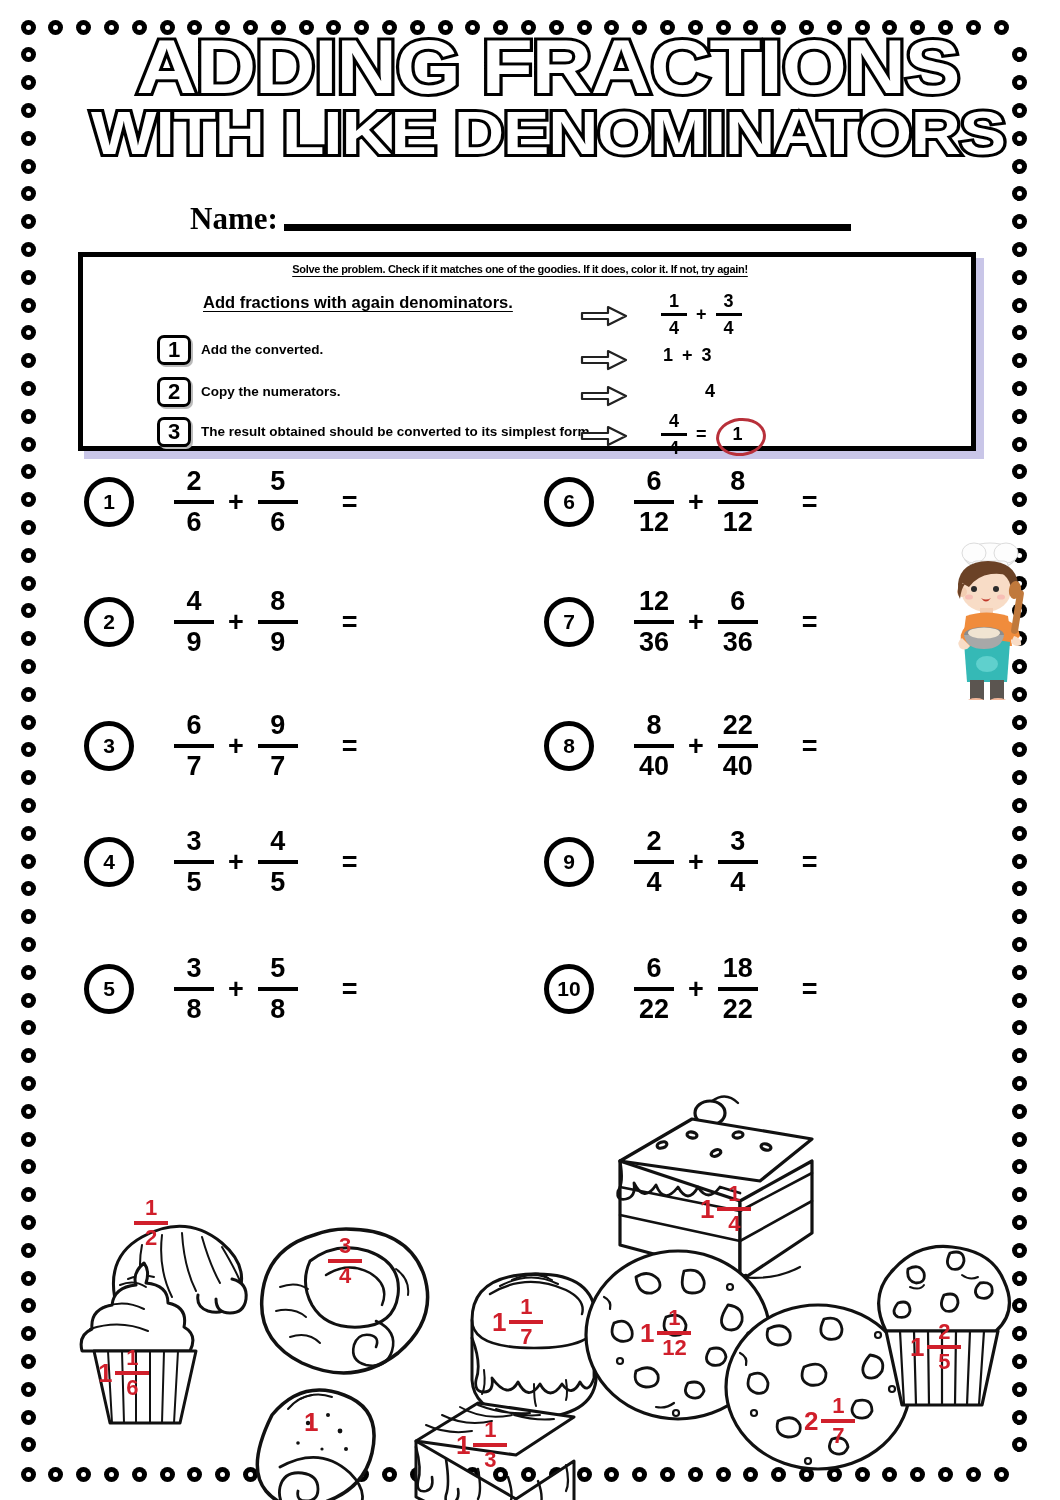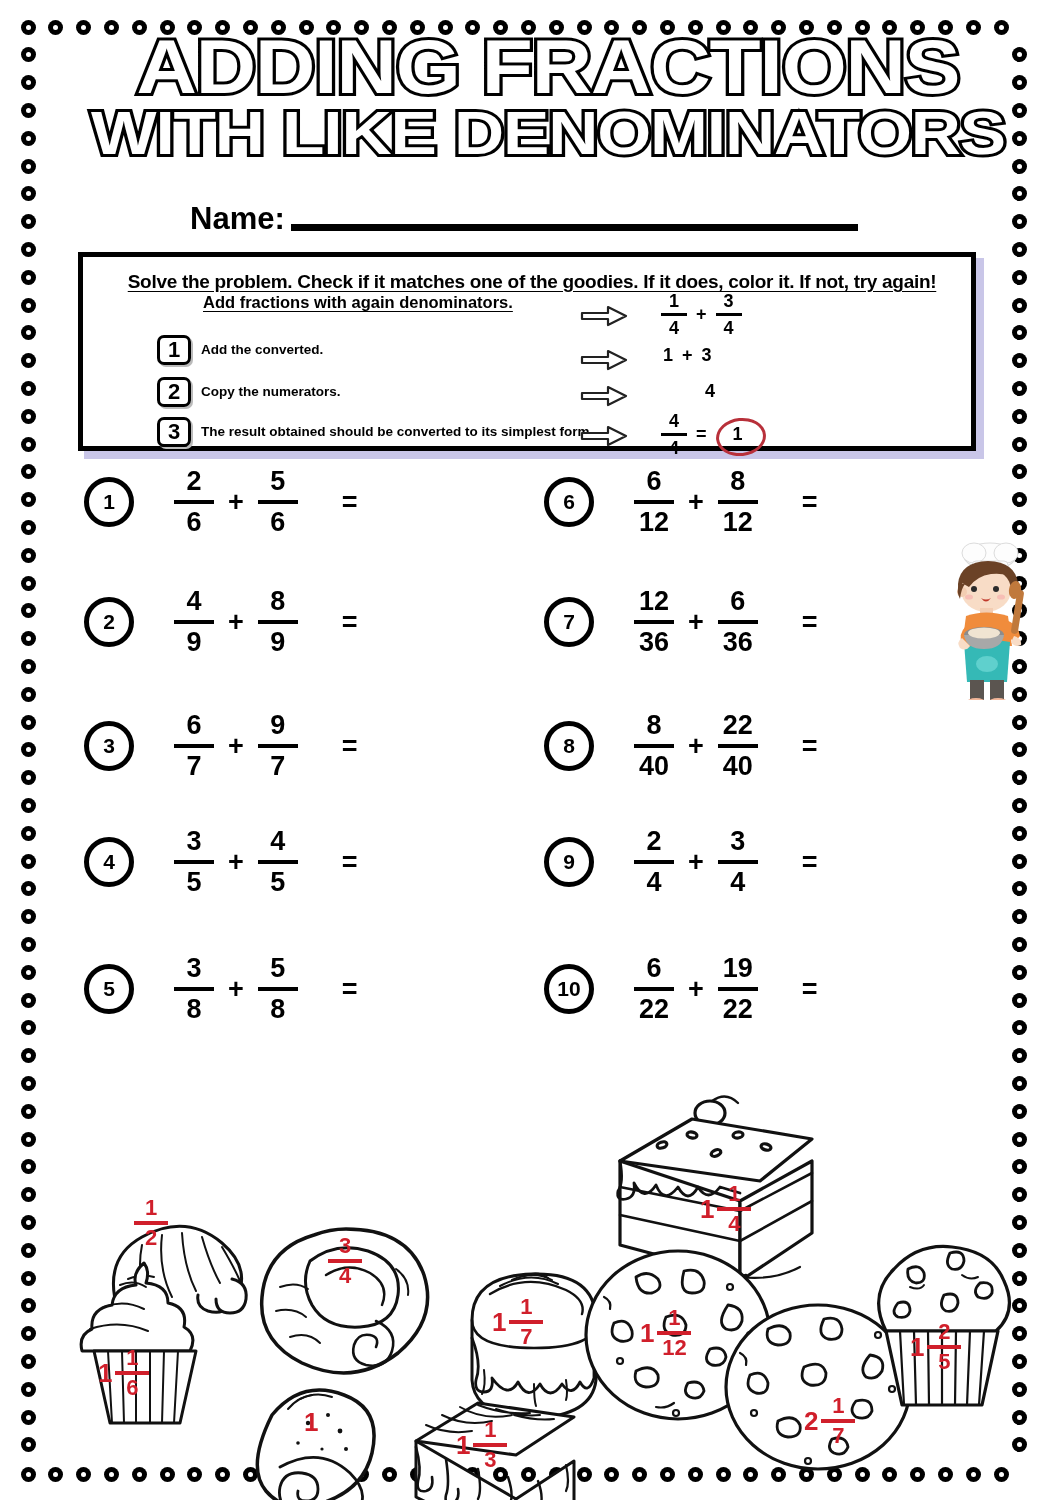--- a/index.html
+++ b/index.html
@@ -36,32 +36,32 @@
     text-shadow:
       0 0 0 #000;
     white-space:nowrap;
   }
   .title-1{font-size:76px;transform:scaleX(1.10);transform-origin:center;}
   .title-2{font-size:62px;transform:scaleX(1.12);transform-origin:center;margin-top:2px;}
 
   
   .name-row{position:absolute;left:190px;top:203px;display:flex;align-items:flex-end;}
   .name-label{font-size:31px;font-weight:bold;color:#000;letter-spacing:0px;
-              font-family:Liberation Sans, sans-serif;line-height:1;}
+              font-family:Liberation Serif, serif;line-height:1;}
   .name-line{width:567px;height:7px;background:#000;margin-left:6px;margin-bottom:3px;}
 
   
   .inst-shadow{position:absolute;left:84px;top:258px;width:900px;height:201px;background:#c9c6e8;}
   .inst-box{position:absolute;left:78px;top:252px;width:898px;height:199px;
             border:5px solid #000;background:#fff;box-sizing:border-box;}
   .inst-title{
-    position:absolute;left:24px;top:6px;width:850px;text-align:center;
-    font-size:19px;font-weight:bold;color:#000;
+    position:absolute;left:12px;top:6px;width:850px;text-align:center;
+    font-size:11px;font-weight:bold;color:#000;
     text-decoration:underline;text-underline-offset:3px;
-    font-family:"Liberation Sans", sans-serif;letter-spacing:-0.3px;margin-top:8px;
+    font-family:"Liberation Sans", sans-serif;letter-spacing:-0.3px;
   }
   .inst-sub{
     position:absolute;left:120px;top:36px;
     font-size:16.5px;font-weight:bold;color:#000;
     text-decoration:underline;text-underline-offset:3px;
     font-family:"Liberation Sans", sans-serif;
   }
   .step{position:absolute;display:flex;align-items:center;}
   .step-badge{
     width:34px;height:30px;border:3px solid #000;border-radius:7px;
@@ -612,21 +612,21 @@
       </div>
       <div class="problem" style="left: 544px; top: 955px;">
         <div class="pnum">10</div>
         <div class="frac f1">
           <span class="n">6</span>
           <span class="bar"></span>
           <span class="d">22</span>
         </div>
         <span class="plus">+</span>
         <div class="frac">
-          <span class="n">19</span>
+          <span class="n">18</span>
           <span class="bar"></span>
           <span class="d">22</span>
         </div>
         <span class="eq">=</span>
         <span style="display: inline-block; width: 150px; height: 46px; margin-left: 10px;"></span>
       </div>
     </div>
 
   <div class="goodies">
 

